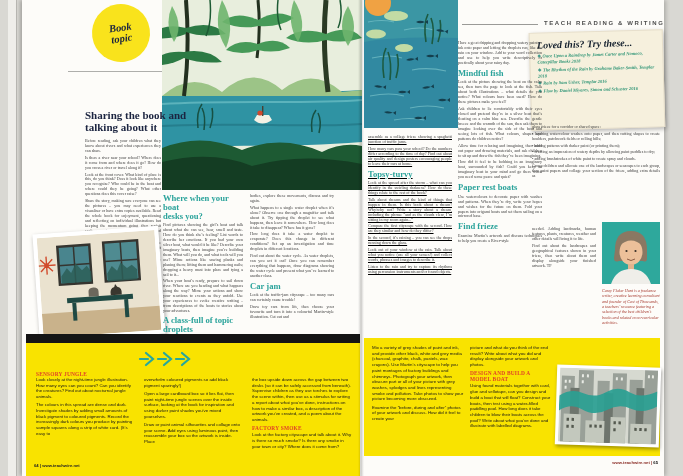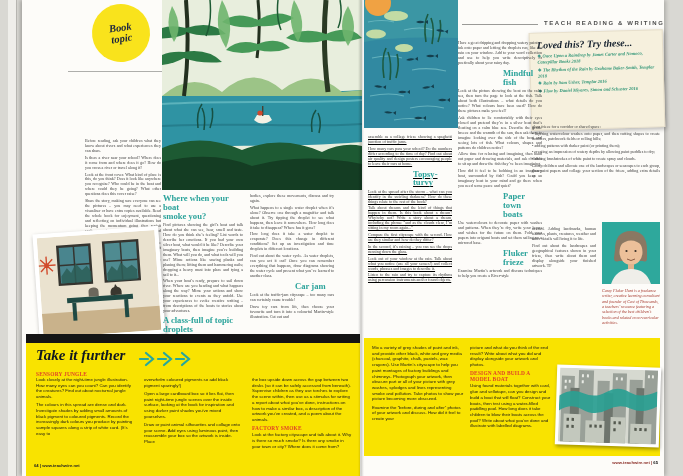--- a/index.html
+++ b/index.html
@@ -9,21 +9,21 @@
   #pageL{left:22px;width:340px;box-shadow:-2px 0 4px rgba(0,0,0,.25);}
   #pageR{left:362px;width:302px;box-shadow:2px 0 4px rgba(0,0,0,.2);}
   .edge{position:absolute;top:0;height:476px;background:#f4f3ef;}
   .gutter{position:absolute;top:0;left:358px;width:6px;height:476px;
           background:linear-gradient(90deg,rgba(0,0,0,.0),rgba(0,0,0,.18),rgba(0,0,0,.0));z-index:5;}
   .abs{position:absolute;}
   
   .h-big{font-weight:bold;font-size:11px;line-height:1.05;color:#1b2440;}
   .h-med{font-weight:bold;font-size:9px;line-height:1.05;color:#1b2440;}
   .h-teal{font-weight:bold;font-size:8.6px;line-height:1.02;color:#2ba39b;margin:3px 0 1.5px;}
-  .h-teal.inline{margin-top:4px;padding-left:45px;}
+  .h-teal.inline{margin-top:4px;}
   
   .bp{font-size:4.1px;line-height:1.22;color:#3b3b3b;text-align:justify;margin:0 0 1.8px;}
   .col{overflow:hidden;}
   .badge{border-radius:50%;background:#f9e31c;display:flex;align-items:center;justify-content:center;
          text-align:center;transform:rotate(-8deg);}
   .badge div{font-style:italic;font-weight:bold;font-size:10.5px;line-height:1.05;color:#1b2440;}
   .rule{background:#aeaeab;height:1px;}
   .masthead{font-family:"Liberation Sans",sans-serif;font-weight:bold;font-size:6px;
             letter-spacing:1.6px;color:#4d4d4d;white-space:nowrap;}
   .photo-frame{background:#fff;box-shadow:1px 2px 4px rgba(0,0,0,.35);padding:4px;}
@@ -92,20 +92,24 @@
         </g>
         <path d="M48,0 q2,22 -4,36 M116,0 q-2,18 3,30 M178,0 q3,16 -2,28" stroke="#1d5a33" stroke-width="1.5" fill="none"></path>
         <path d="M36,128 q-2,-16 4,-24 M42,130 q2,-14 -2,-22 M48,128 q4,-12 2,-20" stroke="#175043" stroke-width="1.5" fill="none"></path>
         <path d="M150,132 q-2,-14 4,-22 M157,133 q3,-12 -1,-20" stroke="#175043" stroke-width="1.5" fill="none"></path>
         <path d="M92,120 q8,7 18,0 l-3,-5 h-12 z" fill="#f4f1e4"></path>
         <rect x="100" y="106" width="1.4" height="10" fill="#4a3f30"></rect>
         <circle cx="98" cy="113" r="2.6" fill="#cf4a2e"></circle>
       </svg>
     </div>
 
+    <div class="abs h-big" style="left:63px;top:110px;width:130px;">
+      <span>Sharing the book and</span><br>
+      <span>talking about it</span>
+    </div>
     <div class="abs col" style="left:63px;top:138px;width:76px;height:126px;">
       <p class="bp">Before reading, ask your children what they know about rivers and what experiences they can share.</p>
       <p class="bp">Is there a river near your school? Where does it come from and where does it go? How do you cross a river or travel along it?</p>
       <p class="bp">Look at the front cover. What kind of place is this, do you think? Does it look like anywhere you recognise? Who could be in the boat and where could they be going? What other questions does this cover raise?</p>
       <p class="bp">Share the story, making sure everyone can see the pictures – you may need to use a visualiser or have extra copies available. Read the whole book for enjoyment, questioning and reflecting on individual illustrations but keeping the momentum going, then revisit each spread to look more closely and interrogate the images.</p>
       <p class="bp">How is the river in this book similar to the one(s) you talked about earlier? How is it different?</p>
       <p class="bp">Where can you see the sky in this book? Why do you think Martin didn’t show more sky?</p>
 
     </div>
 
@@ -127,21 +131,21 @@
         <rect x="31" y="67" width="4" height="18" fill="#1f4a44"></rect>
         <rect x="83" y="67" width="4" height="18" fill="#1f4a44"></rect>
         <path d="M48,62 v-5 q0,-4 5,-4 q5,0 5,4 v5 z" fill="#6c675c"></path>
         <path d="M70,62 q-1,-7 4,-8 l1,-3 2,3 q5,1 4,8 z" fill="#3a372f"></path>
       </svg>
     </div>
 
     <div class="abs col" style="left:141px;top:193px;width:80px;height:142px;">
       <div class="h-teal" style="margin-top:1px;">
         <span>Where when your boat</span><br>
-        <span>smoke you?</span>
+        <span>desks you?</span>
       </div>
       <p class="bp">Find pictures showing the girl’s boat and talk about what she can see, hear, smell and taste. How do you think she’s feeling? List words to describe her emotions. If you had your own silver boat, what would it be like? Describe your imaginary boats, then imagine you’re building them. What will you do, and what tools will you use? Mime actions like sawing planks and planing them; lifting them and hammering nails; dropping a heavy mast into place and tying a sail to it...</p>
       <p class="bp">When your boat’s ready, prepare to sail down river. Where are you heading and what happens along the way? Mime your actions and show your reactions to events as they unfold. Use your experiences to evoke creative writing – from descriptions of the boats to stories about your adventures.</p>
       <div class="h-teal">
         <span>A class-full of topic</span><br>
         <span>droplets</span>
       </div>
 
     </div>
 
@@ -150,21 +154,20 @@
       <p class="bp">What happens to a single water droplet when it’s alone? Observe one through a magnifier and talk about it. Try tipping the droplet to see what happens, then leave it somewhere. How long does it take to disappear? Where has it gone?</p>
       <p class="bp">How long does it take a water droplet to evaporate? Does this change in different conditions? Set up an investigation and time droplets in different locations.</p>
       <p class="bp">Find out about the water cycle. As water droplets, can you act it out? Once you can remember everything that happens, draw diagrams showing the water cycle and present what you’ve learned to another class.</p>
       <div class="h-teal inline">Car jam</div>
       <p class="bp">Look at the traffic-jam cityscape – too many cars can certainly cause trouble!</p>
       <p class="bp">Draw toy cars from life, then choose your favourite and turn it into a colourful Martin-style illustration. Cut out and</p>
     </div>
 
     <div class="abs blackbar" style="left:4px;top:334px;width:334px;height:9px;"></div>
     <div class="abs band" style="left:4px;top:343px;width:334px;height:133px;">
-      <div class="abs band-title" style="left:10px;top:4px;">Take it further</div>
       <svg class="abs" style="left:112px;top:7px;" width="58" height="18" viewBox="0 0 58 18">
         <g stroke="#27a79d" stroke-width="2.2" fill="none" stroke-linecap="round">
           <path d="M2,9 h8 M8,3 l7,6 -7,6"></path>
           <path d="M20,9 h8 M26,3 l7,6 -7,6"></path>
           <path d="M38,9 h8 M44,3 l7,6 -7,6"></path>
         </g>
       </svg>
       <div class="abs band-h" style="left:10px;top:26px;">SENSORY JUNGLE</div>
       <div class="abs col" style="left:10px;top:34px;width:100px;height:82px;">
         <p class="band-p">Look closely at the night-time jungle illustration. How many eyes can you count? Can you identify the creatures? Find out about nocturnal jungle animals.</p>
@@ -271,23 +274,23 @@
       <p class="bp">Listen to the rain and try to capture its rhythms using percussion instruments and/or found objects.</p>
     </div>
 
     <div class="abs col" style="left:96px;top:40px;width:84px;height:294px;">
       <p class="bp">Have a go at dripping and dropping watery paint or ink onto paper and letting the droplets run, like the rain on your window. Add to your word collection and use to help you write descriptively or poetically about your rainy day.</p>
       <div class="h-teal inline">Mindful fish</div>
       <p class="bp">Look at the picture showing the boat on the calm sea, then turn the page to look at the fish. Talk about both illustrations – what details do you notice? What colours have been used? How do these pictures make you feel?</p>
       <p class="bp">Ask children to lie comfortably with their eyes closed and pretend they’re in a silver boat that’s floating on a calm blue sea. Describe the gentle breeze and the warmth of the sun, then ask them to imagine looking over the side of the boat and seeing lots of fish. What colours, shapes and patterns do children notice?</p>
       <p class="bp">Allow time for relaxing and imagining, then hand out paper and drawing materials, and ask children to sit up and draw the fish they’ve been imagining.</p>
       <p class="bp">How did it feel to be bobbing in an imaginary boat, surrounded by fish? Could you keep an imaginary boat in your mind and go there when you need some peace and quiet?</p>
-      <div class="h-teal inline">Paper town boats</div>
+      <div class="h-teal inline">Paper rest boats</div>
       <p class="bp">Use watercolours to decorate paper with washes and patterns. When they’re dry, write your hopes and wishes for the future on them. Fold your papers into origami boats and set them sailing on a mirrored base.</p>
-      <div class="h-teal inline">Fluker frieze</div>
+      <div class="h-teal inline">Find frieze</div>
       <p class="bp">Examine Martin’s artwork and discuss techniques to help you create a River-style</p>
     </div>
 
     <div class="abs col" style="left:170px;top:124px;width:128px;height:100px;">
       <p class="bp">glass frieze for a corridor or shared space:</p>
       <p class="bp"><span class="bdot">• </span><span>layering watercolour washes onto paper, and then cutting shapes to create boulders, patchwork fields or rolling hills;</span></p>
       <p class="bp"><span class="bdot">• </span><span>adding patterns with darker paint (or printing them);</span></p>
       <p class="bp"><span class="bdot">• </span><span>creating an impression of watery depths by allowing paint puddles to dry;</span></p>
       <p class="bp"><span class="bdot">• </span><span>adding brushstrokes of white paint to create spray and clouds.</span></p>
       <p class="bp">Group children and allocate one of the landscapes or seascapes to each group, then paint papers and collage your section of the frieze, adding extra details as</p>

